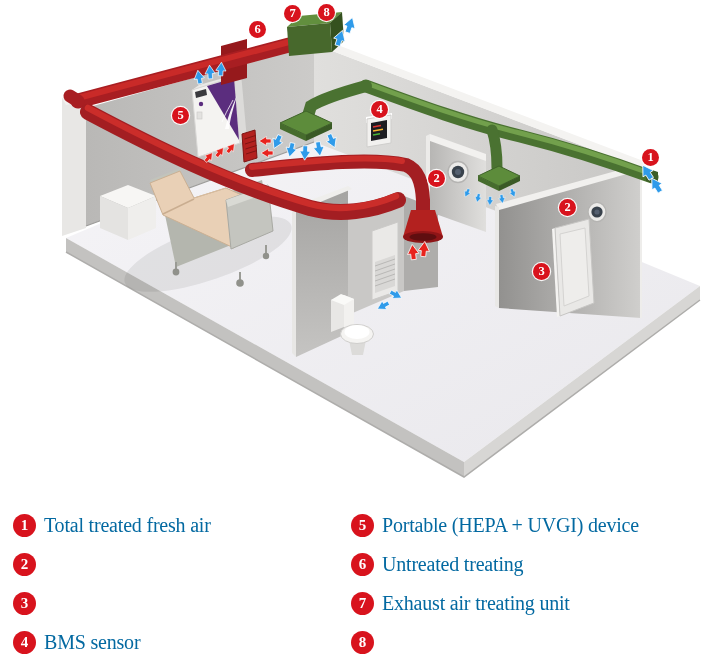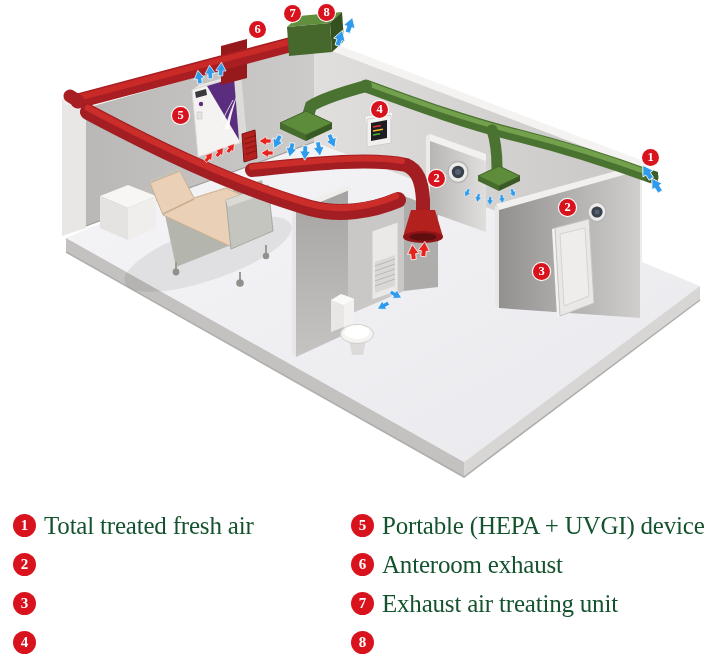--- a/index.html
+++ b/index.html
@@ -9,21 +9,21 @@
   .marker{position:absolute;width:17px;height:17px;border-radius:50%;background:#d8131d;color:#fff;
           text-align:center;font:bold 12.5px/17px "Liberation Serif",serif;
           box-shadow:0 0 0 1.2px rgba(255,255,255,.92);z-index:5;}
   .legend{position:absolute;top:492px;left:0;width:728px;height:179px;}
   .legend-col{position:absolute;top:14px;}
   .legend-col.c1{left:13px;}
   .legend-col.c2{left:351px;}
   .legend-row{display:flex;align-items:center;height:39px;}
   .lbadge{width:23px;height:23px;border-radius:50%;background:#d8131d;color:#fff;text-align:center;
           font:bold 15px/23px "Liberation Serif",serif;margin-right:8px;flex:none;}
-  .ltext{font-size:25px;color:#14532d;white-space:nowrap;letter-spacing:-0.2px;}
+  .ltext{font-size:20px;color:#0369a1;white-space:nowrap;letter-spacing:-0.2px;}
 </style>
 </head>
 <body>
 
 <div class="stage">
 
   <div class="diagram">
     <svg width="728" height="492" viewBox="0 0 728 492">
       <defs>
         <linearGradient id="gFloor" x1="0" y1="0" x2="1" y2="1">
@@ -276,30 +276,31 @@
         <span class="ltext">Total treated fresh air</span>
       </div>
       <div class="legend-row">
         <span class="lbadge">2</span>
       </div>
       <div class="legend-row">
         <span class="lbadge">3</span>
       </div>
       <div class="legend-row">
         <span class="lbadge">4</span>
+        <span class="ltext">BMS sensor</span>
       </div>
     </div>
     <div class="legend-col c2">
       <div class="legend-row">
         <span class="lbadge">5</span>
         <span class="ltext">Portable (HEPA + UVGI) device</span>
       </div>
       <div class="legend-row">
         <span class="lbadge">6</span>
-        <span class="ltext">Anteroom exhaust</span>
+        <span class="ltext">Untreated treating</span>
       </div>
       <div class="legend-row">
         <span class="lbadge">7</span>
         <span class="ltext">Exhaust air treating unit</span>
       </div>
       <div class="legend-row">
         <span class="lbadge">8</span>
       </div>
     </div>
   </div>

